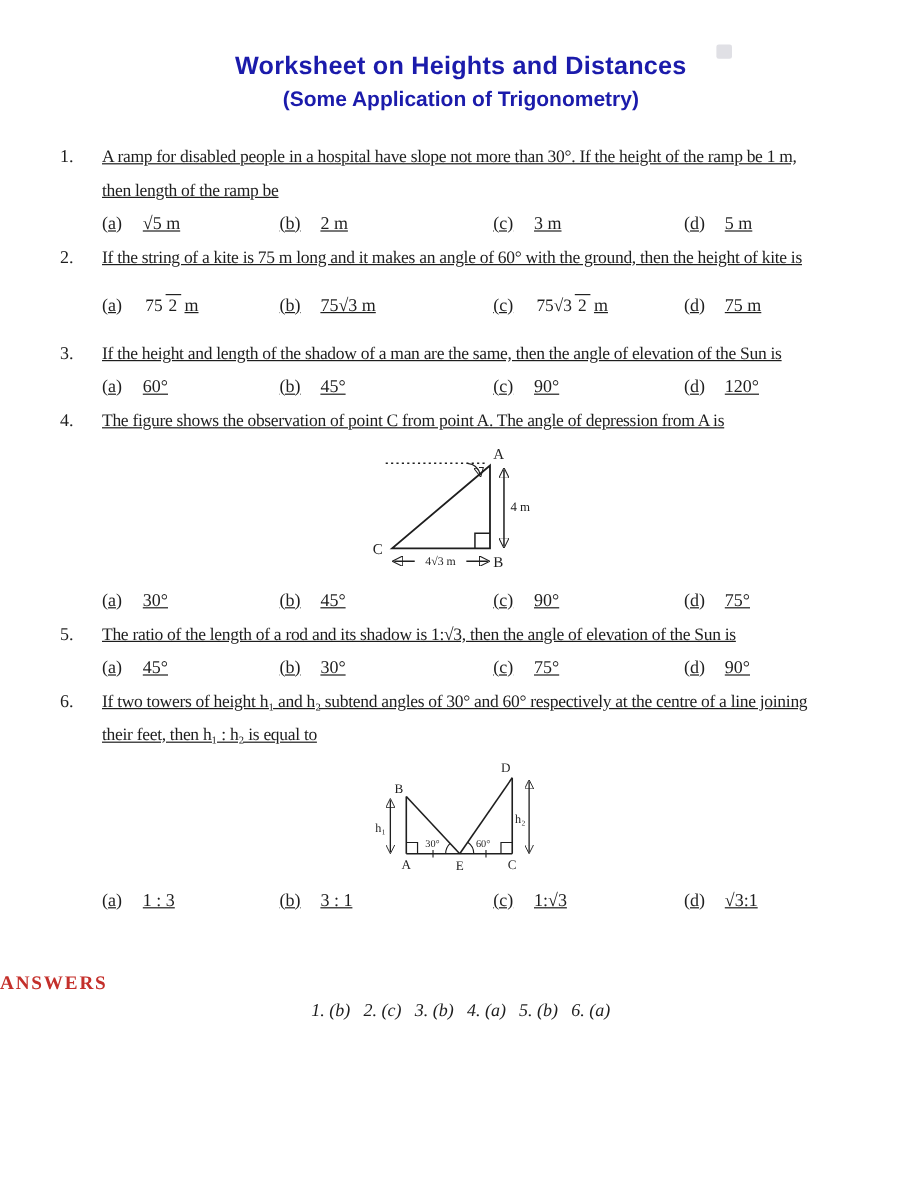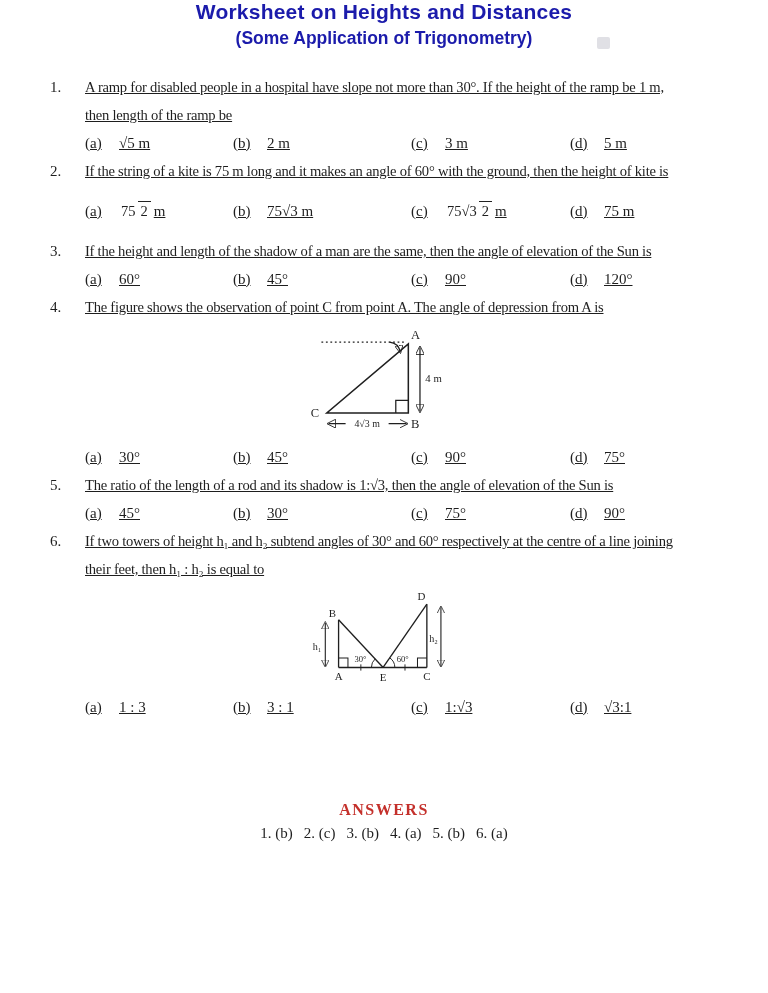--- a/index.html
+++ b/index.html
@@ -1,20 +1,20 @@
 <!DOCTYPE html>
 <html><head>
 <meta charset="utf-8">
 <style>
   html,body{margin:0;padding:0;}
   body{
     width:768px;height:993px;background:#ffffff;overflow:hidden;position:relative;
     font-family:"Liberation Serif","DejaVu Serif",serif;color:#1e1e1e;
   }
-  .page{}
+  .page{padding-top:44px;}
   .title1{
     text-align:center;font-family:"Liberation Sans","DejaVu Sans",sans-serif;
     font-weight:bold;font-size:21px;color:#1b1bab;letter-spacing:.2px;
   }
   .title2{
     text-align:center;font-family:"Liberation Sans","DejaVu Sans",sans-serif;
     font-weight:bold;font-size:17.5px;color:#1b1bab;margin-top:4px;
   }
   .questions{margin-top:24px;}
   .q{display:flex;}
@@ -31,23 +31,23 @@
   .frac{display:inline-flex;flex-direction:row;align-items:center;line-height:1.25;font-size:14.5px;}
   .fnum{padding:0 2px;}
   .fden{border-top:1.4px solid #222;padding:0 3px;}
   .funit{margin-left:3px;}
   .fig{display:block;}
   .fig1{margin:5px 0 5px 222px;}
   .fig2{margin:4px 0 6px 226px;}
   .fig svg{display:block;}
   .fig line,.fig path{stroke:#1f1f1f;fill:none;}
   .fig text{fill:#1f1f1f;font-family:"Liberation Serif","DejaVu Serif",serif;}
-  .answers{margin-top:80px;text-align:center;}
+  .answers{margin-top:46px;}
   .ans-head{color:#c4302b;font-weight:bold;font-size:16px;letter-spacing:1.5px;}
-  .ans-items{display:flex;justify-content:center;gap:11px;font-size:15px;margin-top:6px;}
+  .ans-items{display:flex;justify-content:center;gap:11px;font-size:15px;margin-top:6px;font-style:italic;}
   .artifact{position:absolute;left:597px;top:37px;width:13px;height:12px;background:#e0e0e5;border-radius:2px;}
 </style>
 </head>
 <body>
 
 <div class="page">
 
   <div class="title1">Worksheet on Heights and Distances</div>
   <div class="title2">(Some Application of Trigonometry)</div>
   <div class="artifact"></div>

